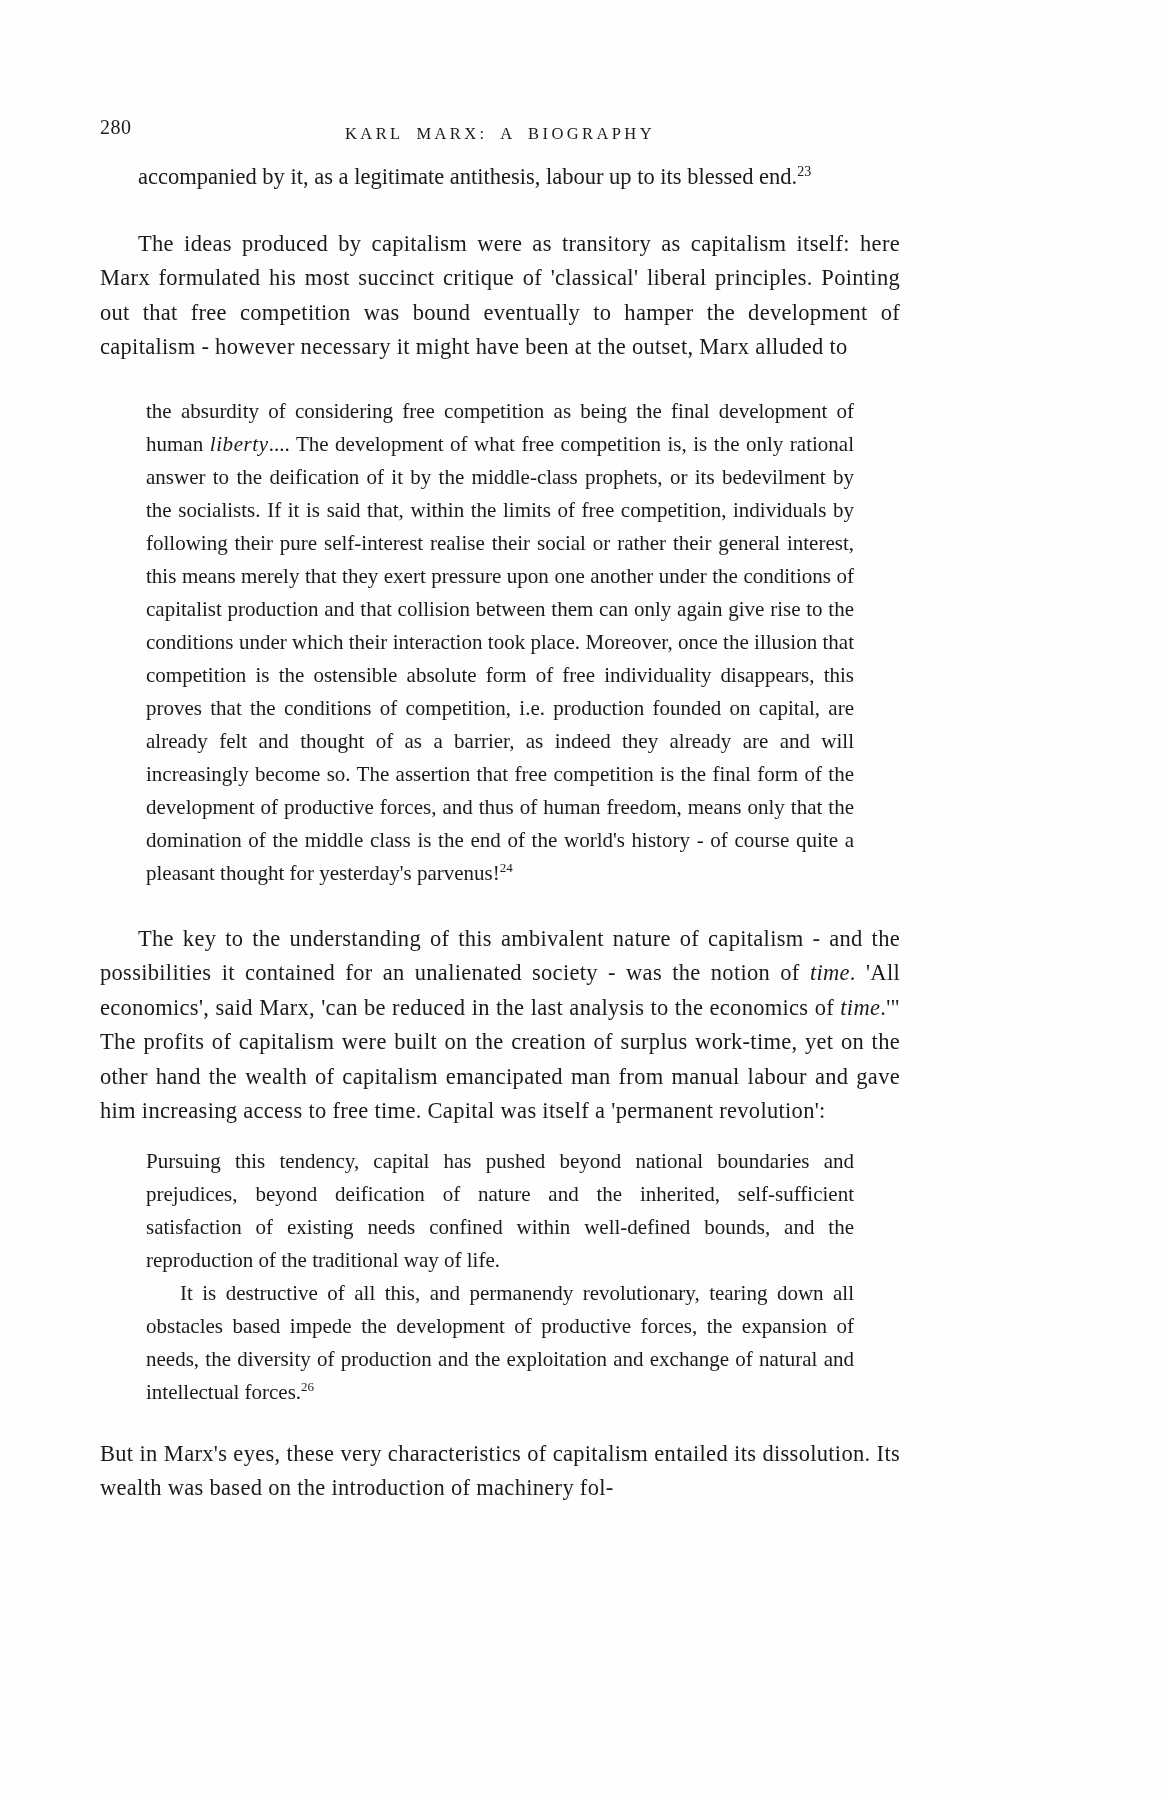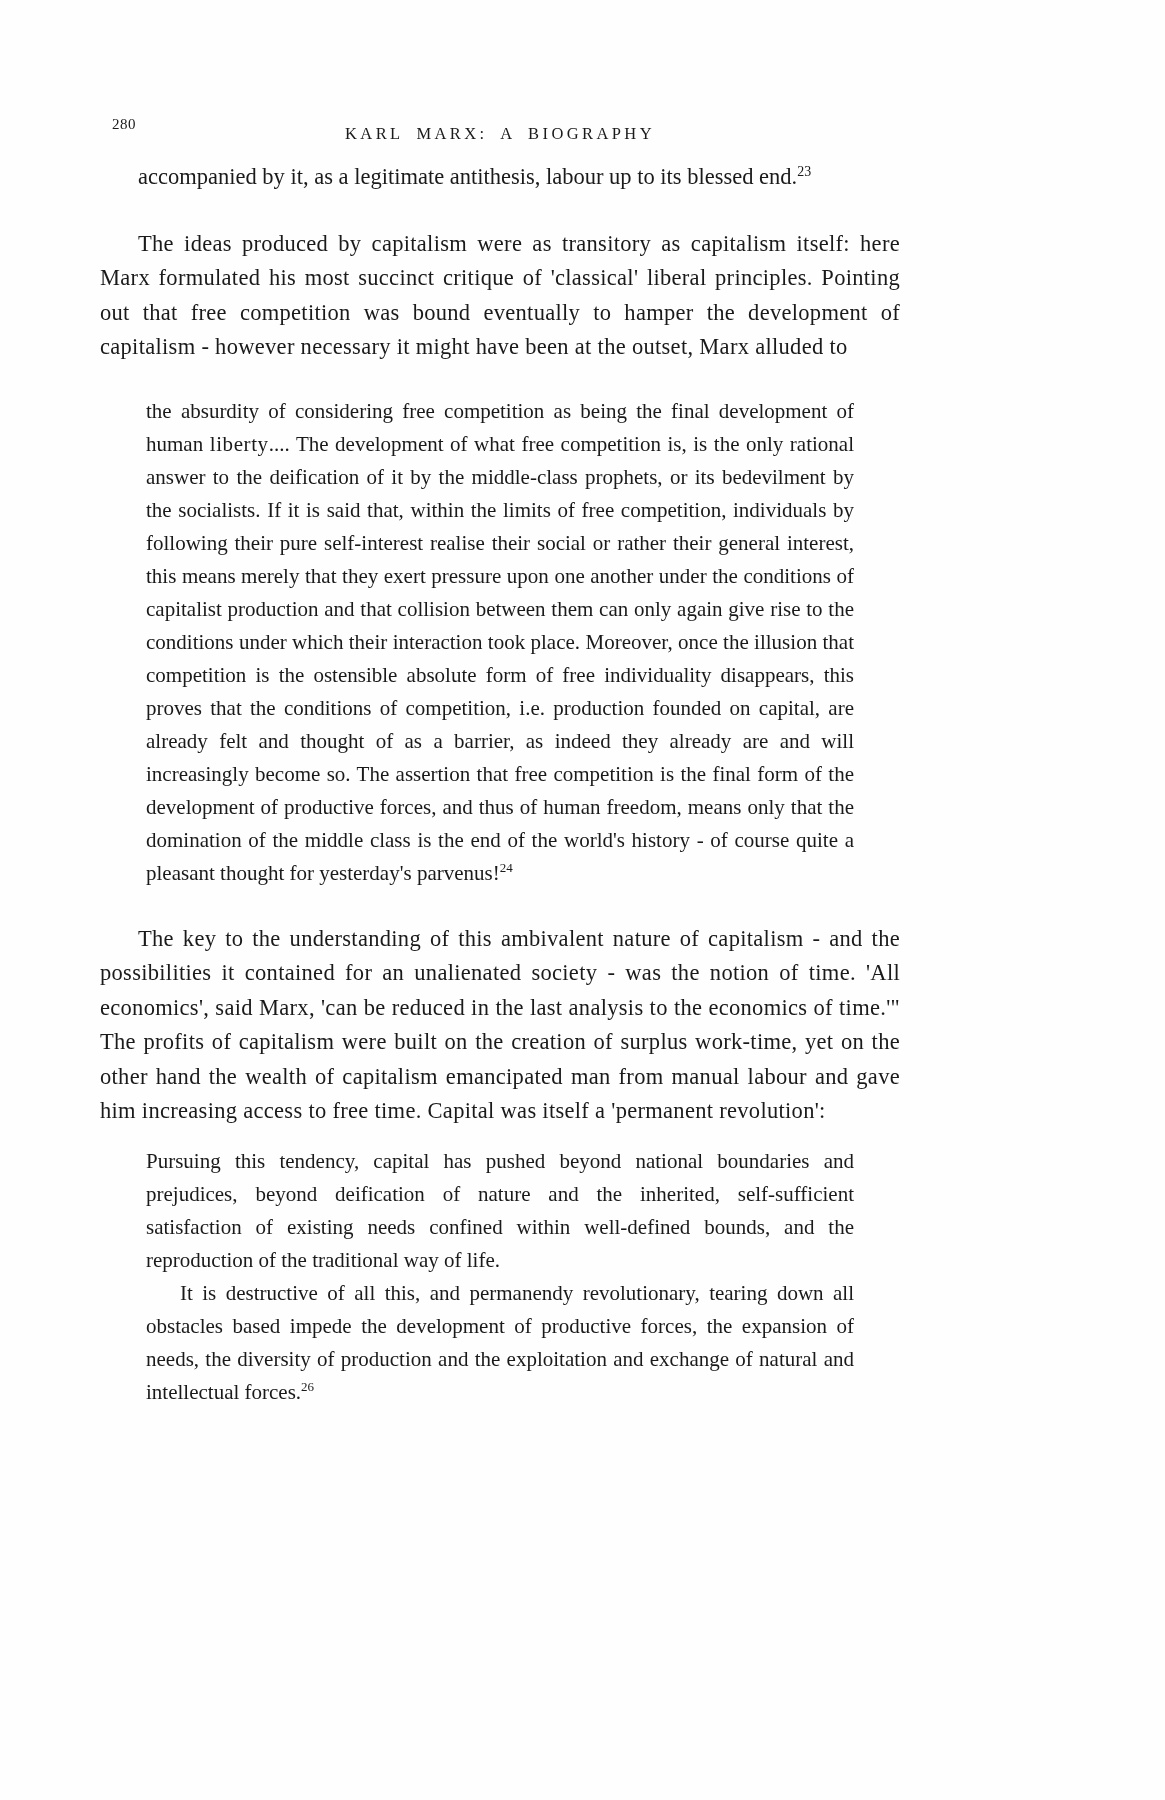--- a/index.html
+++ b/index.html
@@ -27,23 +27,23 @@
   
   .running-head {
     position: absolute;
     left: 100px;
     top: 112px;
     width: 800px;
     height: 26px;
   }
   .folio {
     position: absolute;
-    left: 12px;
+    left: 0;
     top: 4px;
-    font-size: 15px;
+    font-size: 20px;
     letter-spacing: 0.5px;
     color: #1a1a1a;
   }
   .book-title {
     position: absolute;
     left: 0;
     top: 12px;
     width: 800px;
     text-align: center;
     font-size: 16.5px;
@@ -96,20 +96,21 @@
   .quote-block-1 { margin-top: 30px; }
   .quote-block-2 { margin-top: 16px; }
   .closing-para { margin-top: 28px; }
   .closing-para p { text-align: justify; }
   sup {
     font-size: 0.62em;
     vertical-align: super;
     line-height: 0;
   }
   i, .ital {
+    font-style: italic;
   }
   .lib {
     letter-spacing: 0.6px;
   }
   .spaced {
     letter-spacing: 0.3px;
   }
 </style>
 </head>
 <body>
@@ -131,15 +132,18 @@
       <p><span>the absurdity of considering free competition as being the final development of human </span><span class="ital lib">liberty</span><span>.... The development of what free competition is, is the only rational answer to the deification of it by the middle-class prophets, or its bedevilment by the socialists. If it is said that, within the limits of free competition, individuals by following their pure self-interest realise their social or rather their general interest, this means merely that they exert pressure upon one another under the conditions of capitalist production and that collision between them can only again give rise to the conditions under which their interaction took place. Moreover, once the illusion that competition is the ostensible absolute form of free individuality disappears, this proves that the conditions of competition, i.e. production founded on capital, are already felt and thought of as a barrier, as indeed they already are and will increasingly become so. The assertion that free competition is the final form of the development of productive forces, and thus of human freedom, means only that the domination of the middle class is the end of the world's history - of course quite a pleasant thought for yesterday's parvenus!</span><sup>24</sup></p>
     </blockquote>
 
     <p class="indent spaced"><span>The key to the understanding of this ambivalent nature of capitalism - and the possibilities it contained for an unalienated society - was the notion of </span><span class="ital">time</span><span>. 'All economics', said Marx, 'can be reduced in the last analysis to the economics of </span><span class="ital">time</span><span>.'" The profits of capitalism were built on the creation of surplus work-time, yet on the other hand the wealth of capitalism emancipated man from manual labour and gave him increasing access to free time. Capital was itself a 'permanent revolution':</span></p>
 
     <blockquote class="quote-block-2">
       <p>Pursuing this tendency, capital has pushed beyond national boundaries and prejudices, beyond deification of nature and the inherited, self-sufficient satisfaction of existing needs confined within well-defined bounds, and the reproduction of the traditional way of life.</p>
       <p class="q-indent"><span>It is destructive of all this, and permanendy revolutionary, tearing down all obstacles based impede the development of productive forces, the expansion of needs, the diversity of production and the exploitation and exchange of natural and intellectual forces.</span><sup>26</sup></p>
     </blockquote>
 
+    <div class="closing-para">
+      <p class="flush spaced">But in Marx's eyes, these very characteristics of capitalism entailed its dissolution. Its wealth was based on the introduction of machinery fol-</p>
+    </div>
 
   </div>
 </div>
 
 </body></html>

